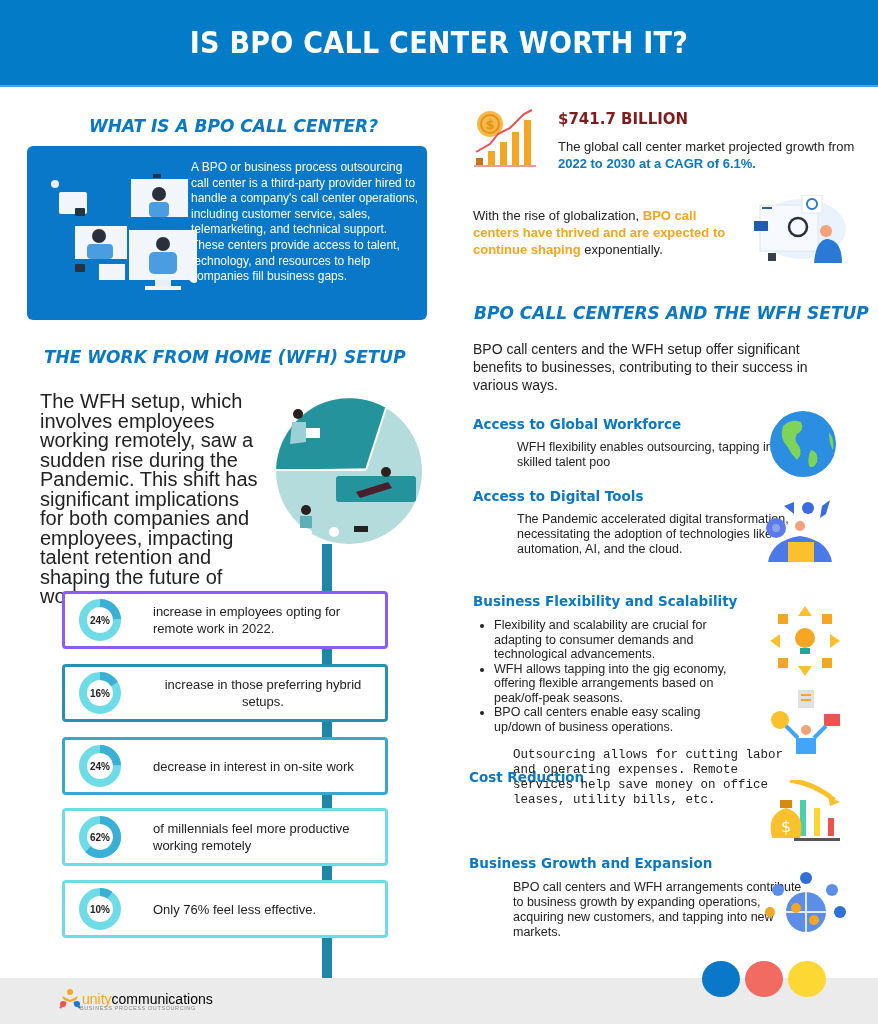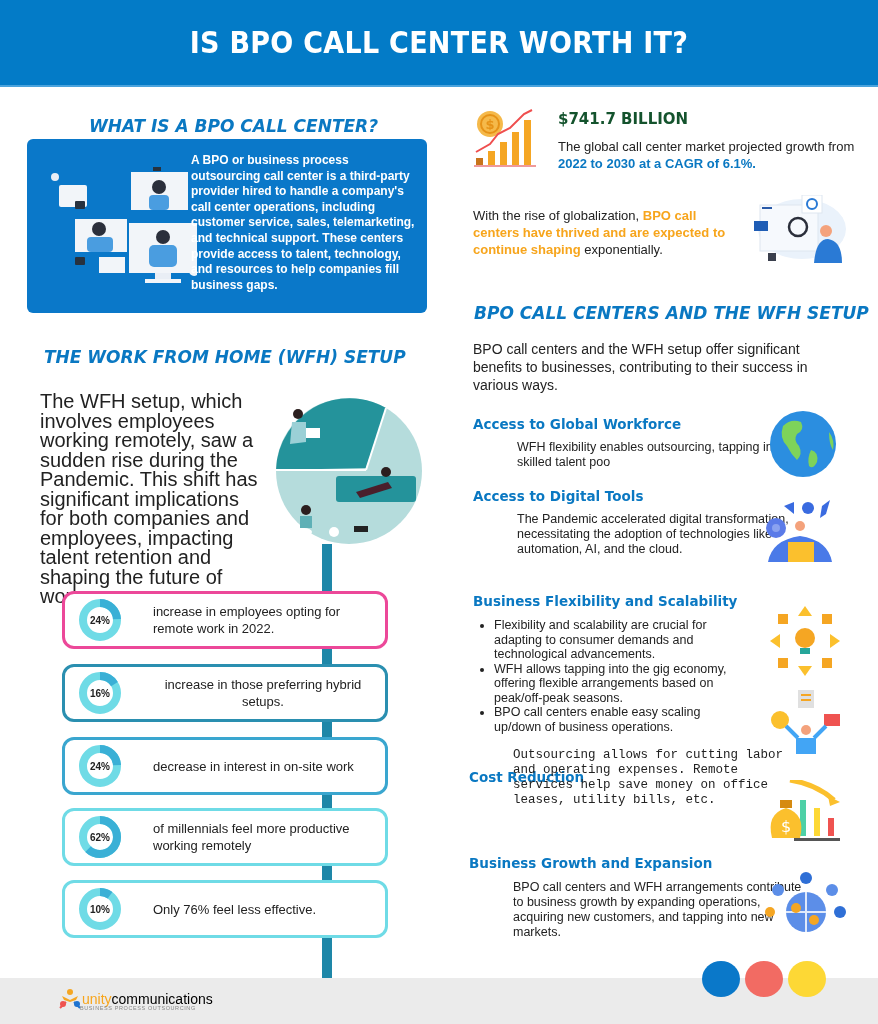--- a/index.html
+++ b/index.html
@@ -5,39 +5,39 @@
   * { box-sizing: border-box; margin: 0; padding: 0; }
   html, body { width: 878px; height: 1024px; background: #ffffff; overflow: hidden; }
   body { font-family: "Liberation Sans", "DejaVu Sans", sans-serif; color: #222; position: relative; }
 
   .header { position: absolute; left: 0; top: 0; width: 878px; height: 87px; background: #037bc7; border-bottom: 2px solid #4aa3dd; display: flex; align-items: center; justify-content: center; }
   .header h1 { color: #fff; font-size: 30px; font-weight: bold; letter-spacing: 0.3px; font-family: "DejaVu Sans", sans-serif; transform: scaleX(0.9); }
 
   .sec-title { position: absolute; color: #0a78c2; font-weight: bold; font-family: "DejaVu Sans", sans-serif; font-size: 17px; white-space: nowrap; font-style: italic; }
 
   
-  .bpo-box { position: absolute; left: 27px; top: 139px; width: 400px; height: 174px; background: #0a78c9; border-radius: 6px; font-weight: bold; }
+  .bpo-box { position: absolute; left: 27px; top: 146px; width: 400px; height: 174px; background: #0a78c9; border-radius: 6px; }
   .bpo-box .txt { position: absolute; left: 164px; top: 14px; width: 230px; color: #fff; font-size: 12px; line-height: 15.6px; }
   .bpo-illus { position: absolute; left: 20px; top: 28px; width: 150px; height: 120px; }
 
   
   .stat-icon { position: absolute; left: 474px; top: 108px; width: 62px; height: 60px; }
-  .stat-big { position: absolute; left: 558px; top: 110px; color: #14532d; font-weight: bold; font-size: 15px; font-family: "DejaVu Sans", sans-serif; text-align: center; }
+  .stat-big { position: absolute; left: 558px; top: 110px; color: #7f1d1d; font-weight: bold; font-size: 15px; font-family: "DejaVu Sans", sans-serif; text-align: center; }
   .stat-desc { position: absolute; left: 558px; top: 138px; width: 300px; font-size: 13px; line-height: 17px; color: #222; }
   .stat-desc b { color: #0a78c2; }
   .glob { position: absolute; left: 473px; top: 207px; width: 270px; font-size: 13px; line-height: 17px; color: #222; }
   .glob b { color: #f7a51c; }
   .glob-illus { position: absolute; left: 752px; top: 195px; width: 95px; height: 68px; }
 
   
   .wfh-text { position: absolute; left: 40px; top: 392px; width: 225px; font-size: 20px; line-height: 19.5px; color: #222; }
   .wfh-circle { position: absolute; left: 276px; top: 398px; width: 146px; height: 170px; }
   .timeline { position: absolute; left: 322px; top: 565px; width: 10px; height: 415px; background: #1e87a8; }
 
-  .stat-card { position: absolute; left: 62px; width: 326px; height: 58px; background: #fff; border: 3px solid #ec4899; border-radius: 12px; display: flex; align-items: center; }
+  .stat-card { position: absolute; left: 62px; width: 326px; height: 58px; background: #fff; border: 3px solid #8b5cf6; border-radius: 4px; display: flex; align-items: center; }
   .stat-card .donut { width: 46px; height: 46px; margin-left: 12px; position: relative; flex: none; }
   .stat-card .donut svg { position: absolute; left: 0; top: 0; }
   .stat-card .donut span { position: absolute; left: 0; top: 0; width: 46px; height: 46px; display: flex; align-items: center; justify-content: center; font-size: 10px; font-weight: bold; color: #222; }
   .stat-card .label { margin-left: 30px; font-size: 13px; line-height: 17px; color: #222; width: 220px; }
 
   
   .intro { position: absolute; left: 473px; top: 340px; width: 370px; font-size: 14px; line-height: 18px; color: #222; }
   .b-title { position: absolute; color: #0a78c2; font-weight: bold; font-family: "DejaVu Sans", sans-serif; font-size: 13.5px; white-space: nowrap; }
   .b-text { position: absolute; font-size: 12.5px; line-height: 15px; color: #222; margin-left: 44px; }
   .b-list { position: absolute; font-size: 12.5px; line-height: 14.5px; color: #222; padding-left: 20px; }

